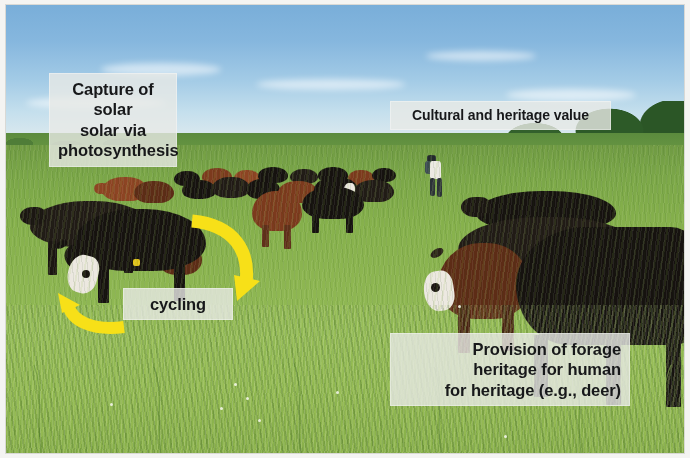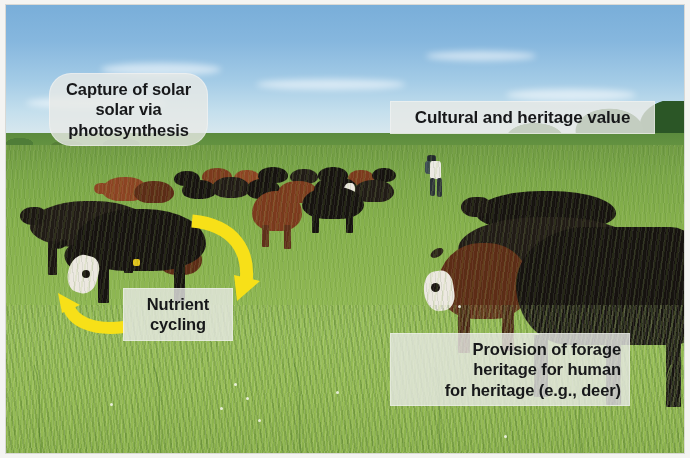--- a/index.html
+++ b/index.html
@@ -177,27 +177,26 @@
     background: rgba(233,234,230,0.80);
     color: #17181a;
     font-weight: bold;
     text-align: center;
     line-height: 1.24;
     letter-spacing: -0.1px;
     padding: 5px 8px;
     border: 1px solid rgba(255,255,255,0.35);
   }
   #callout-solar {
-    left: 43px;  top: 68px;  width: 159px;
+    left: 43px;  top: 68px;  width: 128px;
     font-size: 16.5px;
-    border-radius: 22px;
   }
   #callout-cultural {
-    left: 384px; top: 96px;  width: 265px;
-    font-size: 17px;
+    left: 384px; top: 96px;  width: 221px;
+    font-size: 14px;
   }
   #callout-nutrient {
     left: 117px; top: 283px; width: 110px;
     font-size: 16.5px;
   }
   #callout-forage {
     left: 384px; top: 328px; width: 240px;
     font-size: 16.5px;
     text-align: right;
   }
@@ -350,21 +349,20 @@
       <div>Capture of solar</div>
       <div>solar via</div>
       <div>photosynthesis</div>
     </div>
 
     <div class="callout" id="callout-cultural">
       <div>Cultural and heritage value</div>
     </div>
 
     <div class="callout" id="callout-nutrient">
-      <div>Nutrient</div>
       <div>cycling</div>
     </div>
 
     <div class="callout" id="callout-forage">
       <div>Provision of forage</div>
       <div>heritage for human</div>
       <div>for heritage (e.g., deer)</div>
     </div>
 
   </div>

